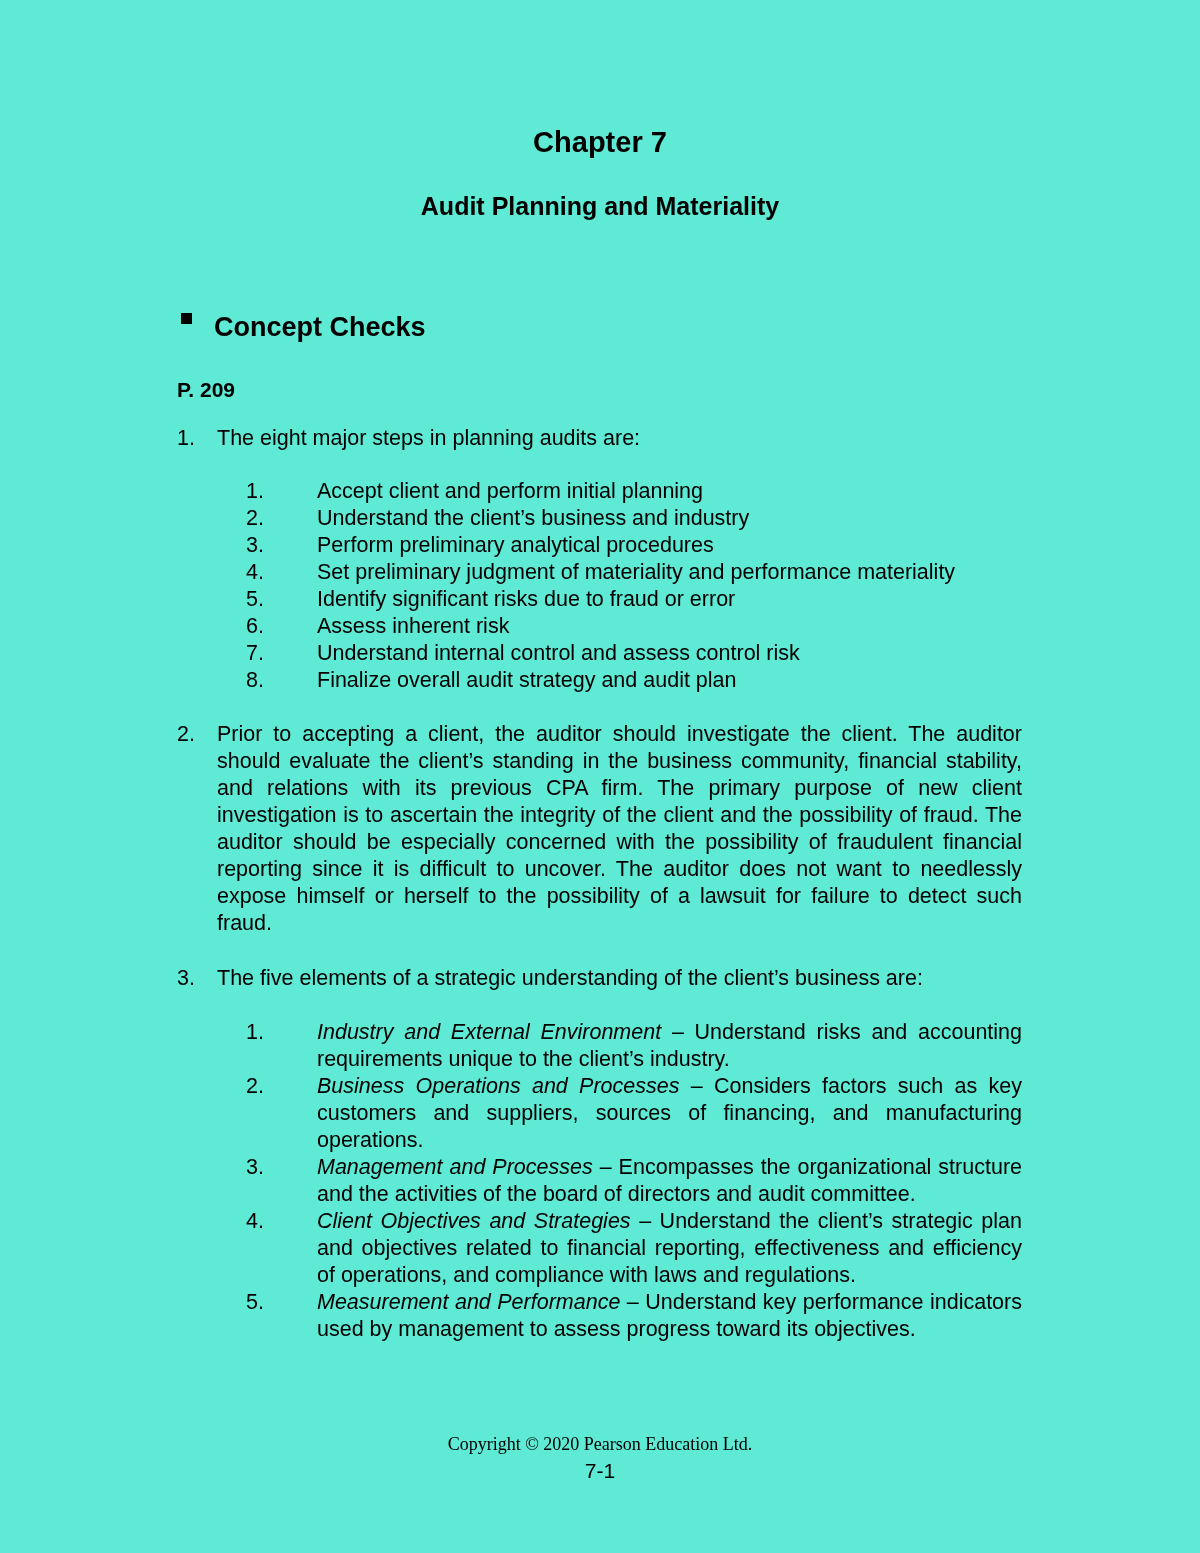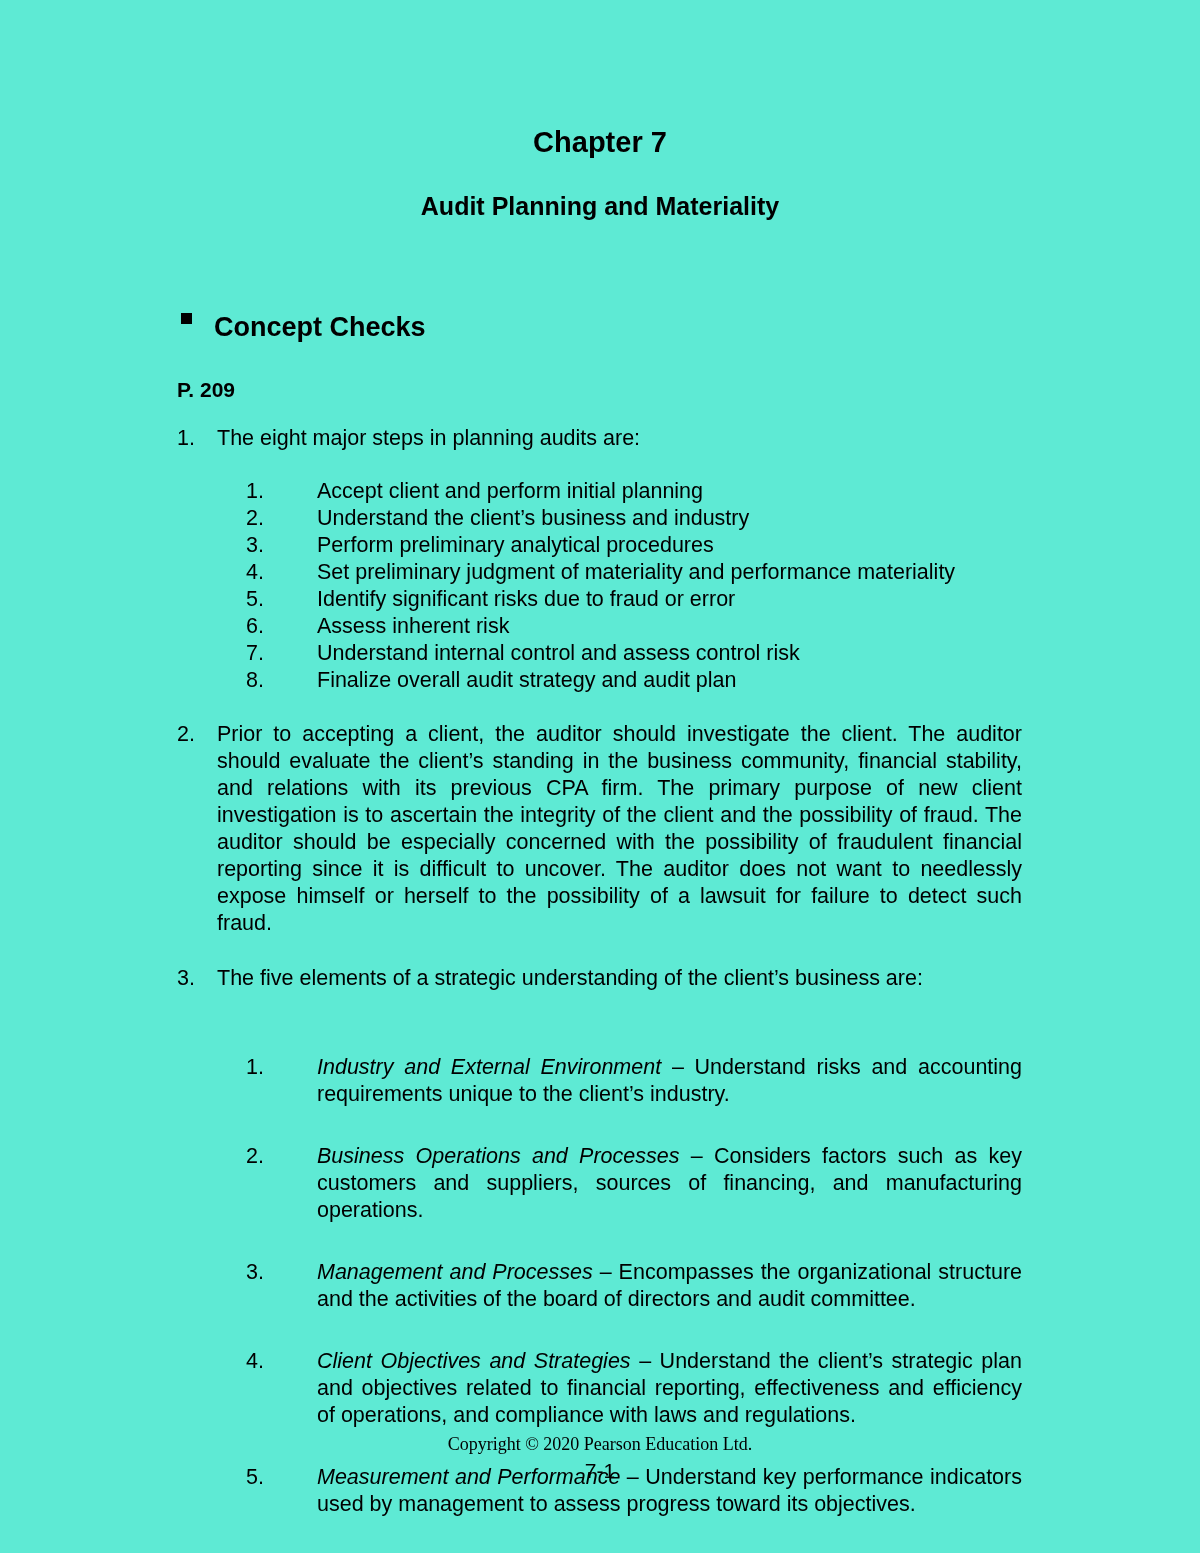--- a/index.html
+++ b/index.html
@@ -92,21 +92,20 @@
       position: relative;
       padding-left: 71px;
     }
     .sublist .item .num {
       position: absolute;
       left: 0;
       top: 0;
     }
     .sublist.justified .item .text {
       text-align: justify;
-      margin-top: 35px;
     }
     .sublist .item .term {
       font-style: italic;
     }
     .footer-copyright {
       position: absolute;
       top: 1433px;
       left: 0; width: 1200px;
       text-align: center;
       font-family: "Liberation Serif", serif;

